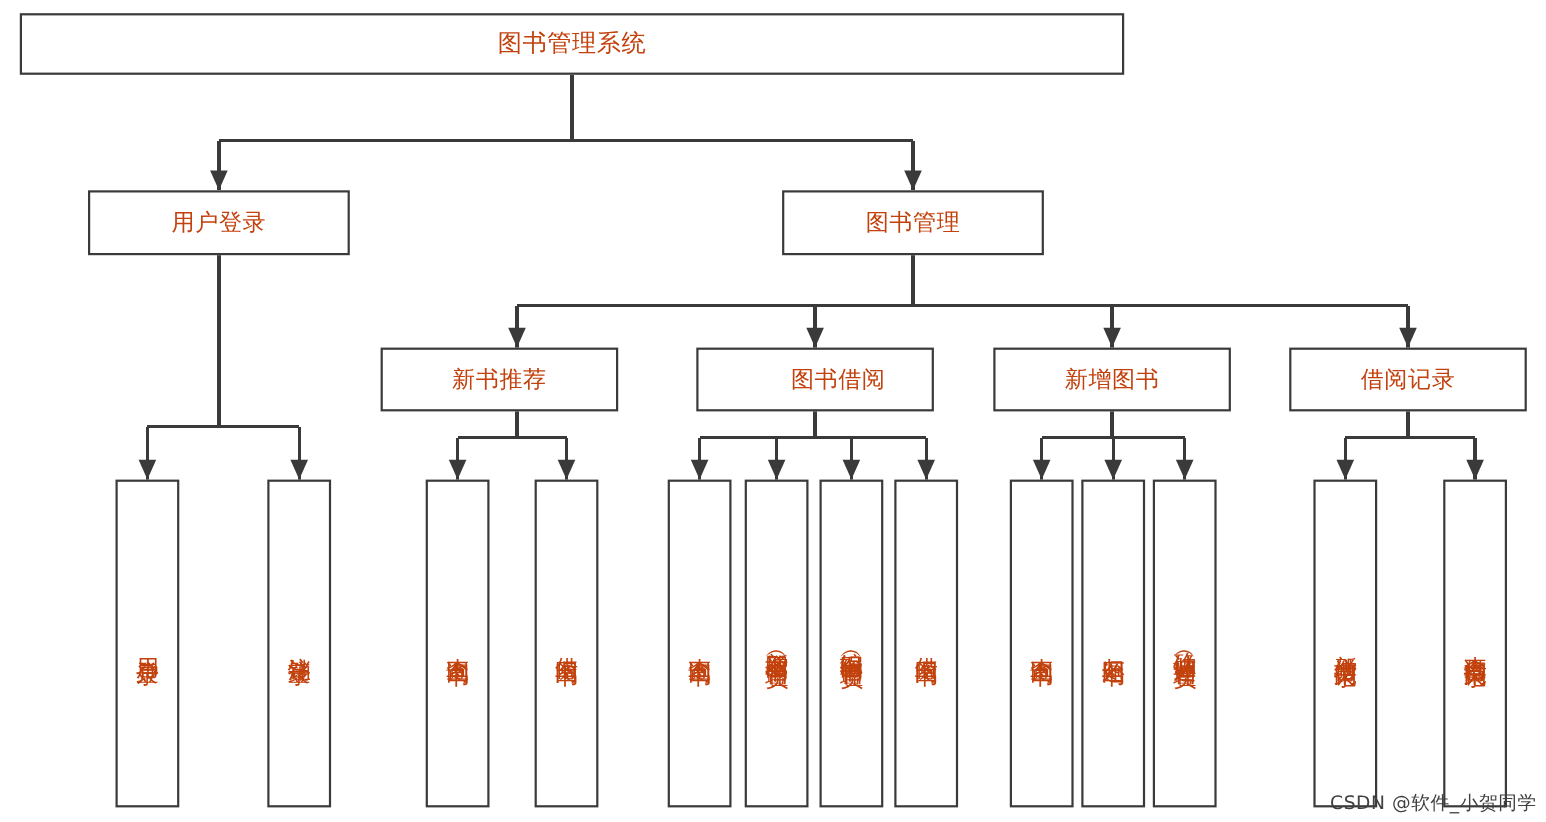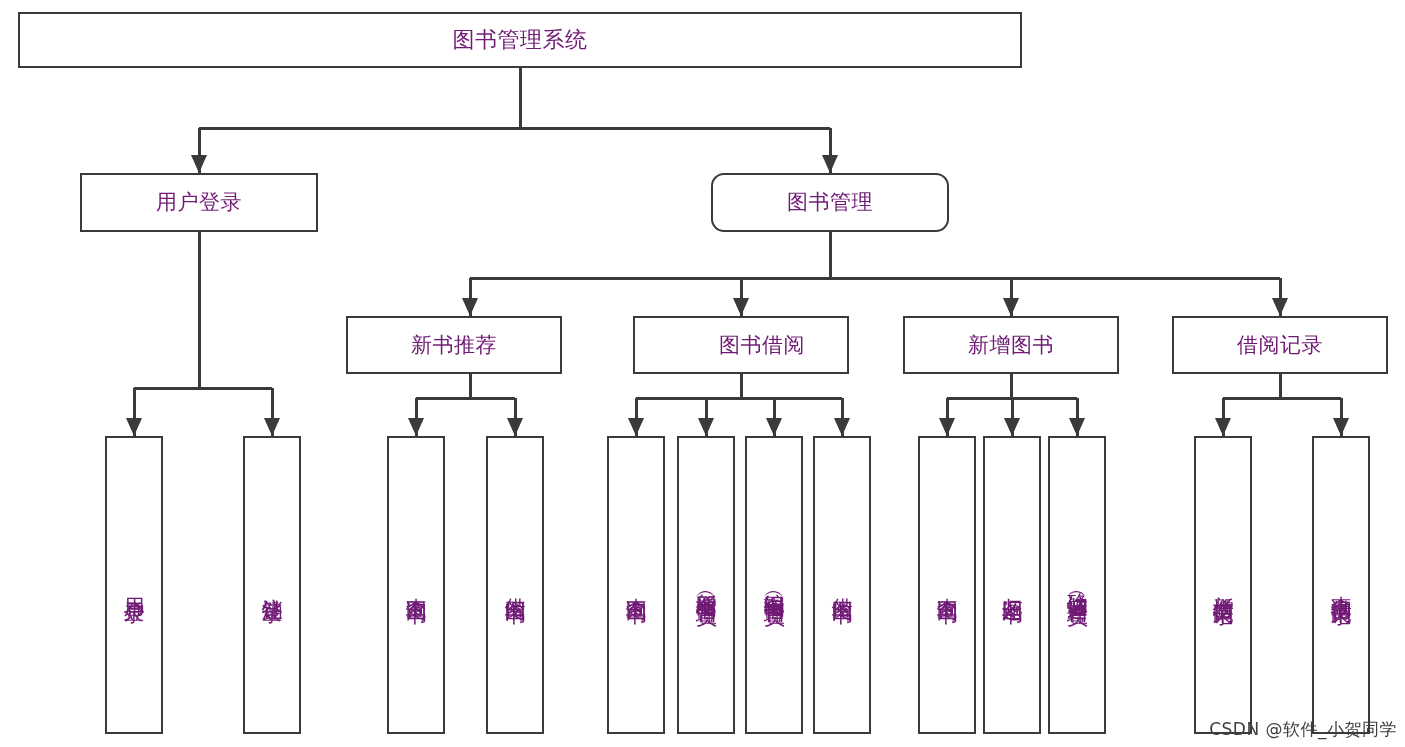--- a/index.html
+++ b/index.html
@@ -27,21 +27,21 @@
     pointer-events: none;
   }
   .node {
     position: absolute;
     box-sizing: border-box;
     background: #ffffff;
     border: 2px solid #3a3a3a;
     display: flex;
     align-items: center;
     justify-content: center;
-    color: #701a75;
+    color: #c2410c;
   }
   .node-label {
     display: block;
     text-align: center;
     line-height: 1.18;
     letter-spacing: 0.5px;
   }
   
   .node.horiz .node-label {
     font-size: 21px;
@@ -135,21 +135,21 @@
       <polygon points="1333,418 1349,418 1341,436" fill="#3a3a3a"></polygon>
     </svg>
 
   <div id="node-layer">
       <div class="node root horiz" id="node-root" style="left: 18px; top: 12px; width: 1004px; height: 56px;">
         <span class="node-label">图书管理系统</span>
       </div>
       <div class="node level2 horiz" id="node-user-login" style="left: 80px; top: 173px; width: 238px; height: 59px;">
         <span class="node-label">用户登录</span>
       </div>
-      <div class="node level2 horiz" id="node-book-management" style="left: 711px; top: 173px; width: 238px; height: 59px; border-radius: 13px;">
+      <div class="node level2 horiz" id="node-book-management" style="left: 711px; top: 173px; width: 238px; height: 59px;">
         <span class="node-label">图书管理</span>
       </div>
       <div class="node level3 horiz" id="node-new-book-recommend" style="left: 346px; top: 316px; width: 216px; height: 58px;">
         <span class="node-label">新书推荐</span>
       </div>
       <div class="node level3 horiz" id="node-book-borrow" style="left: 633px; top: 316px; width: 216px; height: 58px; padding-left: 42px;">
         <span class="node-label">图书借阅</span>
       </div>
       <div class="node level3 horiz" id="node-current-borrow" style="left: 903px; top: 316px; width: 216px; height: 58px;">
         <span class="node-label">新增图书</span>

